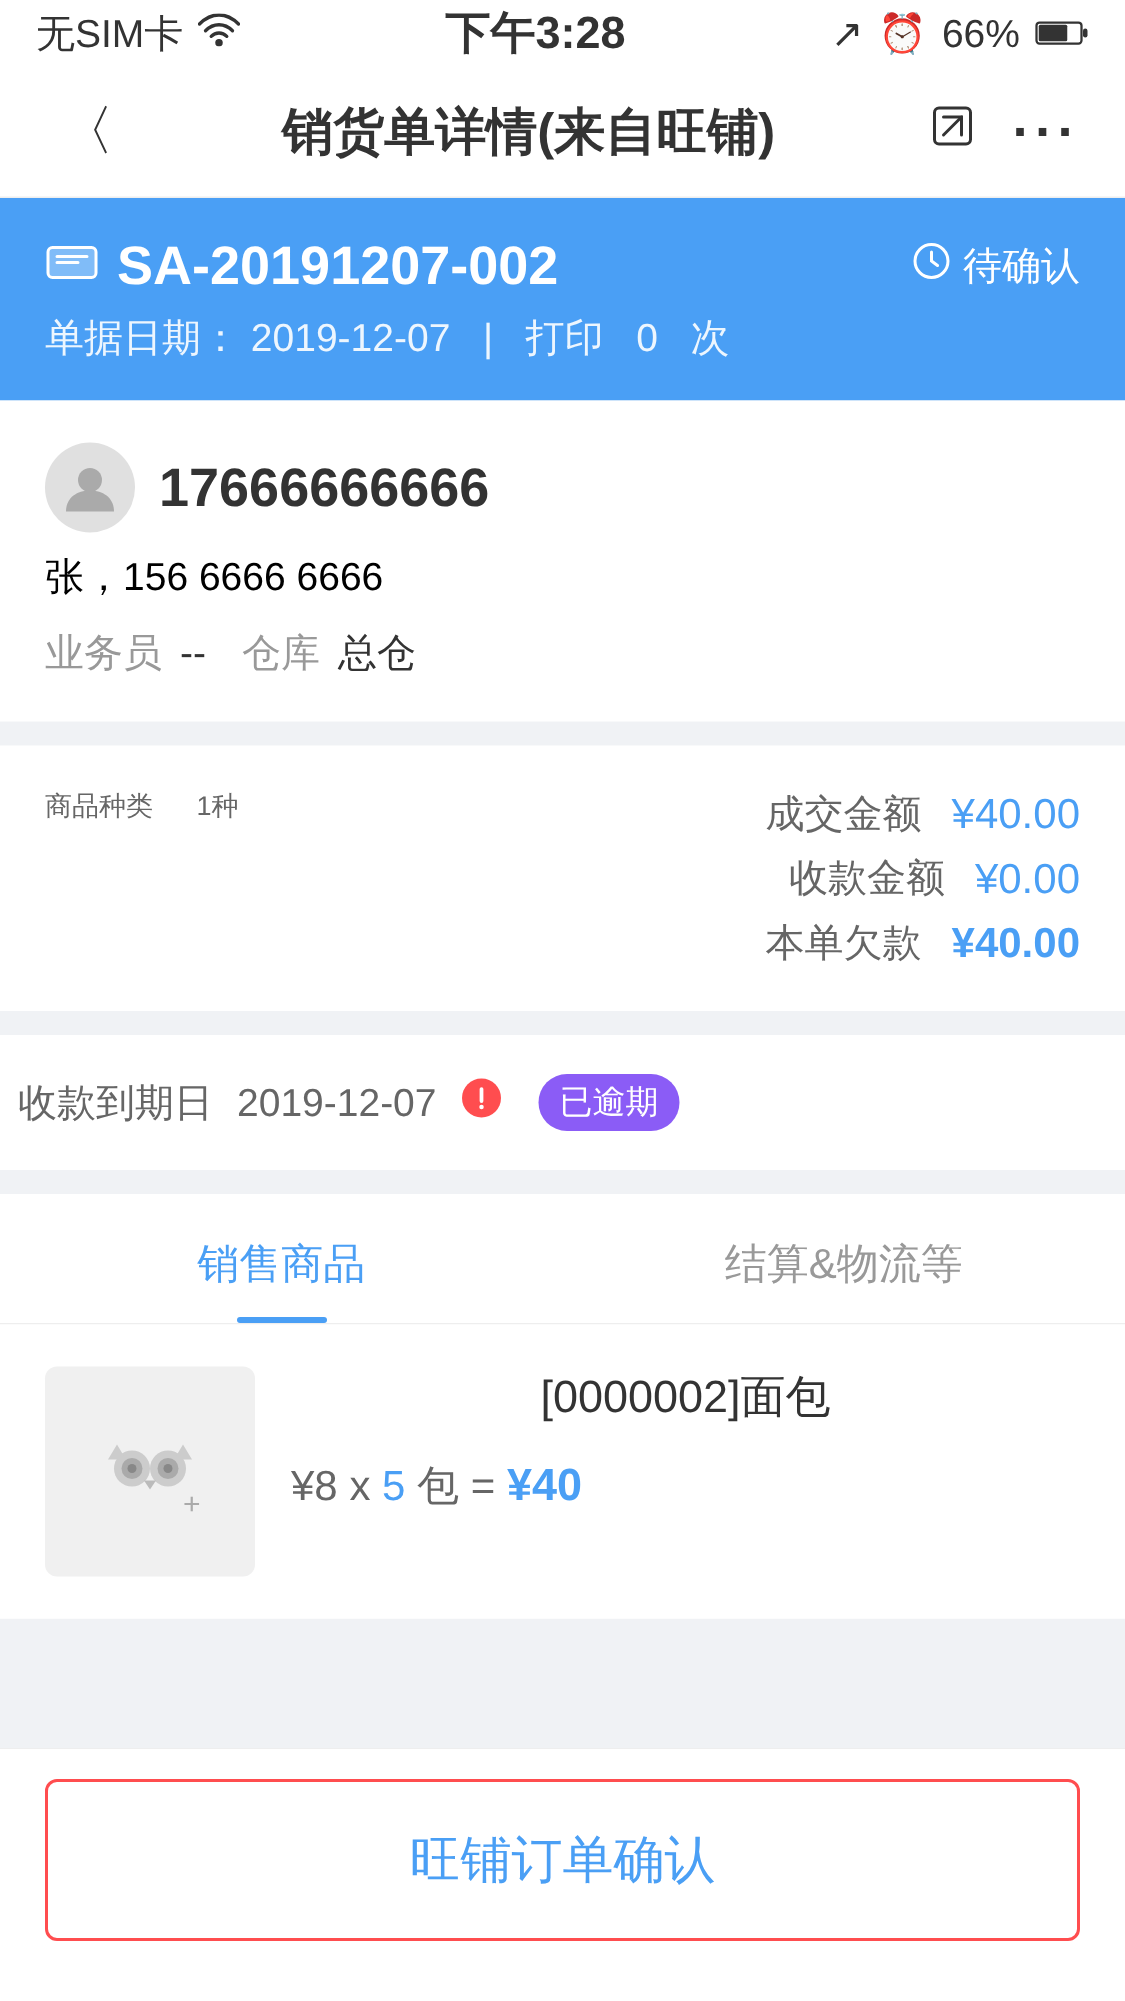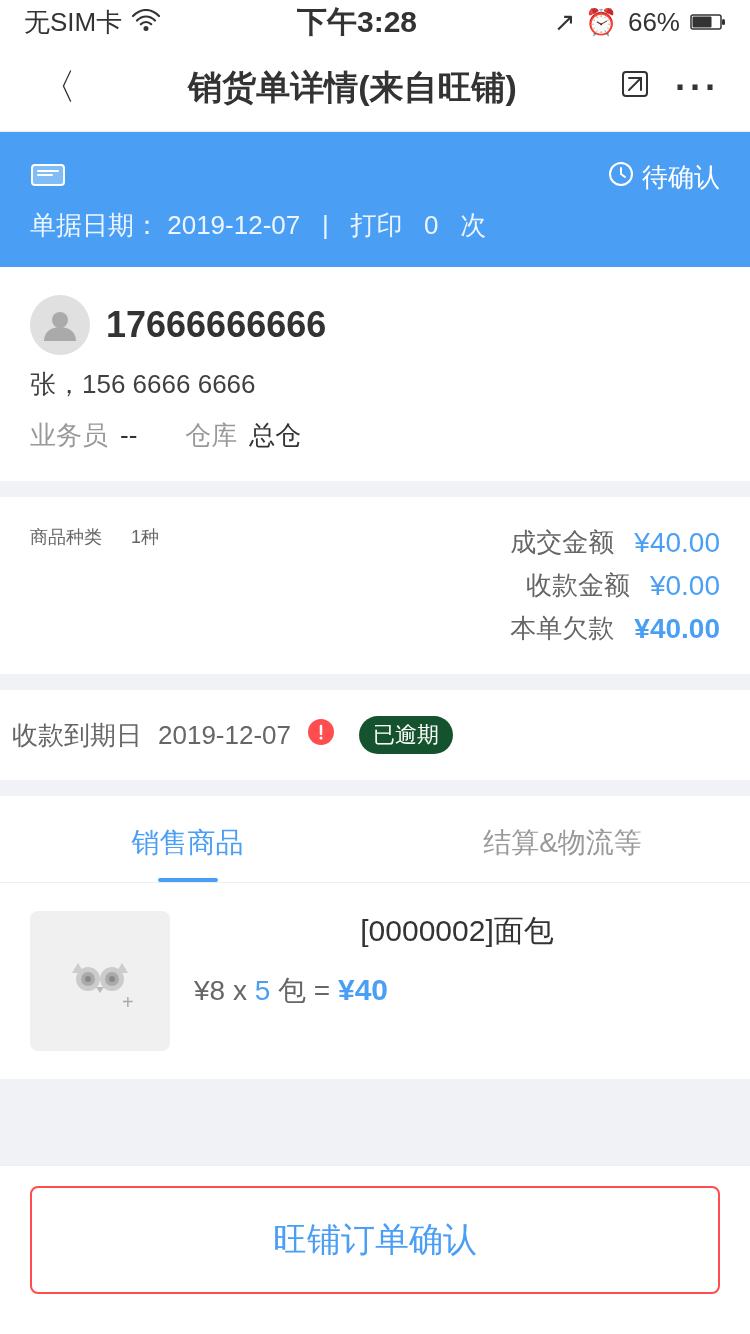--- a/index.html
+++ b/index.html
@@ -115,26 +115,26 @@
       color: #999;
       flex-shrink: 0;
     }
     .customer-phone {
       font-size: 36px;
       font-weight: 600;
       color: #333;
     }
     .customer-name {
       font-size: 26px;
-      color: #404040;
+      color: #000000;
       margin-bottom: 16px;
     }
     .customer-details {
       display: flex;
-      gap: 48px;
+      gap: 24px;
       font-size: 26px;
       color: #666;
     }
     .detail-item { display: flex; gap: 12px; align-items: center; }
     .detail-label { color: #999; }
     .detail-value { color: #333; }
 
     
     .summary-section {
       background: #fff;
@@ -175,21 +175,21 @@
       background: #fff;
       padding: 26px 12px;
       margin-bottom: 16px;
       font-size: 26px;
       color: #666;
       display: flex;
       align-items: center;
       gap: 16px;
     }
     .overdue-badge {
-      background: #14532d;
+      background: #8b5cf6;
       color: #fff;
       font-size: 22px;
       padding: 4px 14px;
       border-radius: 20px;
       margin-left: 8px;
     }
     .overdue-icon {
       color: #ff4d4f;
       font-size: 28px;
     }
@@ -341,20 +341,21 @@
 
 <div class="header-card">
   <div class="header-card-top">
     <div class="order-id">
       <span>
         <svg width="36" height="28" viewBox="0 0 36 28" fill="none">
           <rect x="2" y="4" width="32" height="20" rx="3" fill="rgba(255,255,255,0.3)" stroke="white" stroke-width="2"></rect>
           <path d="M8 10h20M8 14h14" stroke="white" stroke-width="2" stroke-linecap="round"></path>
         </svg>
       </span>
+      <span>SA-20191207-002</span>
     </div>
     <div class="order-status">
       <span>
         <svg width="26" height="26" viewBox="0 0 26 26" fill="none">
           <circle cx="13" cy="13" r="11" stroke="white" stroke-width="2" fill="none"></circle>
           <path d="M13 7v6l4 3" stroke="white" stroke-width="2" stroke-linecap="round"></path>
         </svg>
       </span>
       <span>待确认</span>
     </div>

